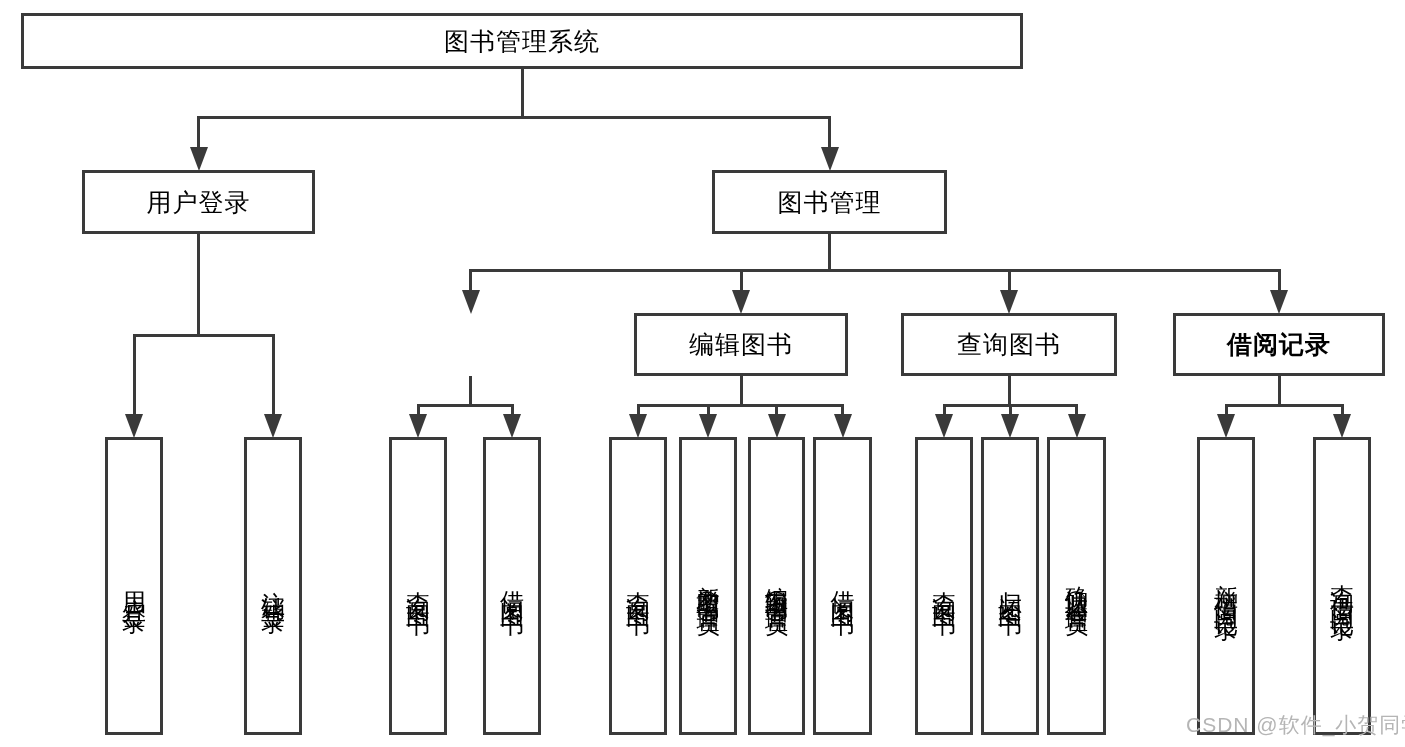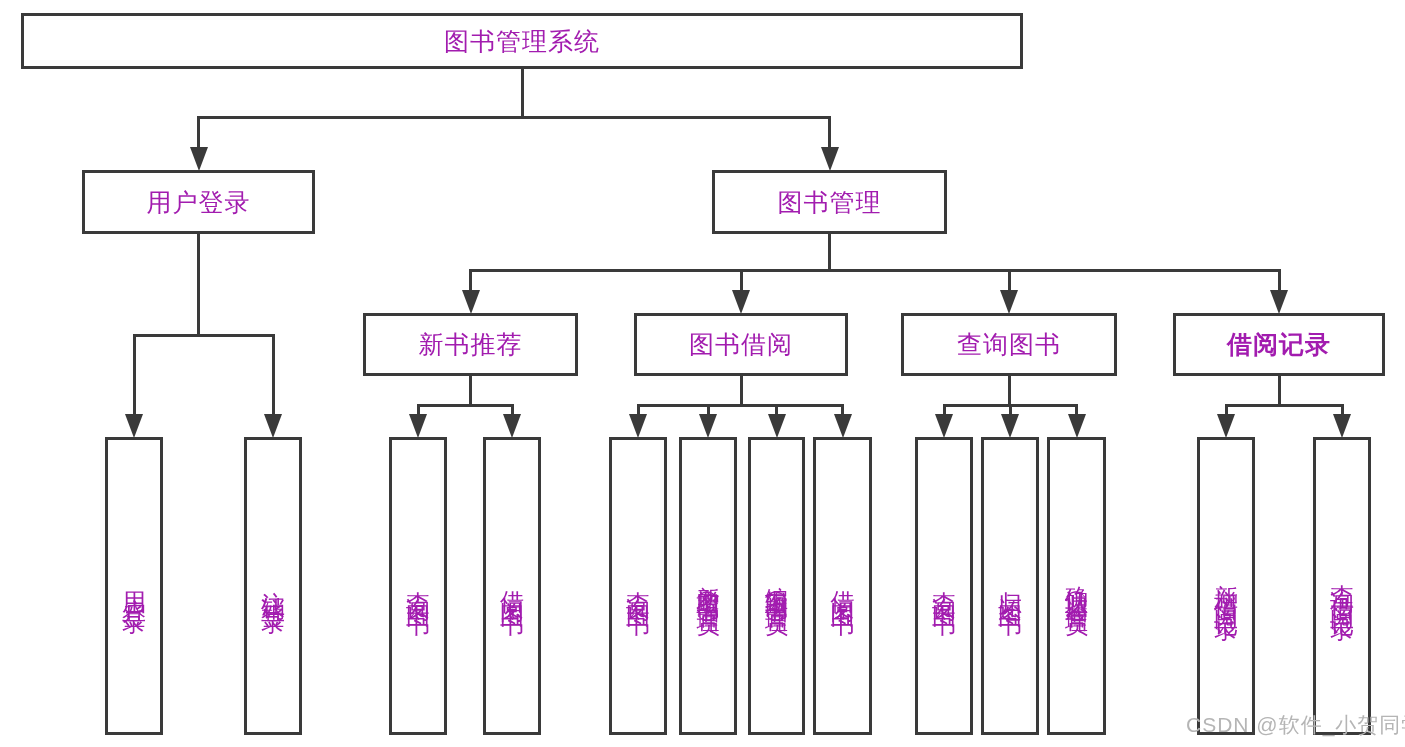--- a/index.html
+++ b/index.html
@@ -9,21 +9,21 @@
     width: 1405px;
     height: 747px;
     background: #ffffff;
     overflow: hidden;
   }
   .node {
     position: absolute;
     box-sizing: border-box;
     border: 3px solid #3a3a3a;
     background: #ffffff;
-    color: #a21caf;
+    color: #000000;
     display: flex;
     align-items: center;
     justify-content: center;
     text-align: left;
     line-height: 1;
   }
   .node.h { font-size: 25px; letter-spacing: 1px; }
   .node.v {
     writing-mode: vertical-lr;
     text-orientation: mixed;
@@ -125,22 +125,21 @@
       <div class="line" style="left: 1224.5px; top: 403.5px; width: 119px; height: 3px;"></div>
       <div class="line" style="left: 1224.5px; top: 405px; width: 3px; height: 14px;"></div>
       <div class="arrowhead" style="left: 1217px; top: 414px;"></div>
       <div class="line" style="left: 1340.5px; top: 405px; width: 3px; height: 14px;"></div>
       <div class="arrowhead" style="left: 1333px; top: 414px;"></div>
     </div>
 
   <div class="node h" id="n-root">图书管理系统</div>
   <div class="node h" id="n-login">用户登录</div>
   <div class="node h" id="n-mgmt">图书管理</div>
-  <div class="node h" id="n-rec">新书推荐</div>
-  <div class="node h" id="n-borrow">图书借阅</div>
+  <div class="node h" id="n-borrow">编辑图书</div>
   <div class="node h" id="n-current">查询图书</div>
   <div class="node h" id="n-record">借阅记录</div>
 
   <div class="node v" id="n-loginDo">用户登录</div>
   <div class="node v" id="n-logout">注销登录</div>
   <div class="node v" id="n-recQuery">查询图书</div>
   <div class="node v" id="n-recBorrow">借阅图书</div>
   <div class="node v" id="n-borQuery">查询图书</div>
   <div class="node v long" id="n-borAdd">新增图书（管理员）</div>
   <div class="node v long" id="n-borEdit">编辑图书（管理员）</div>

